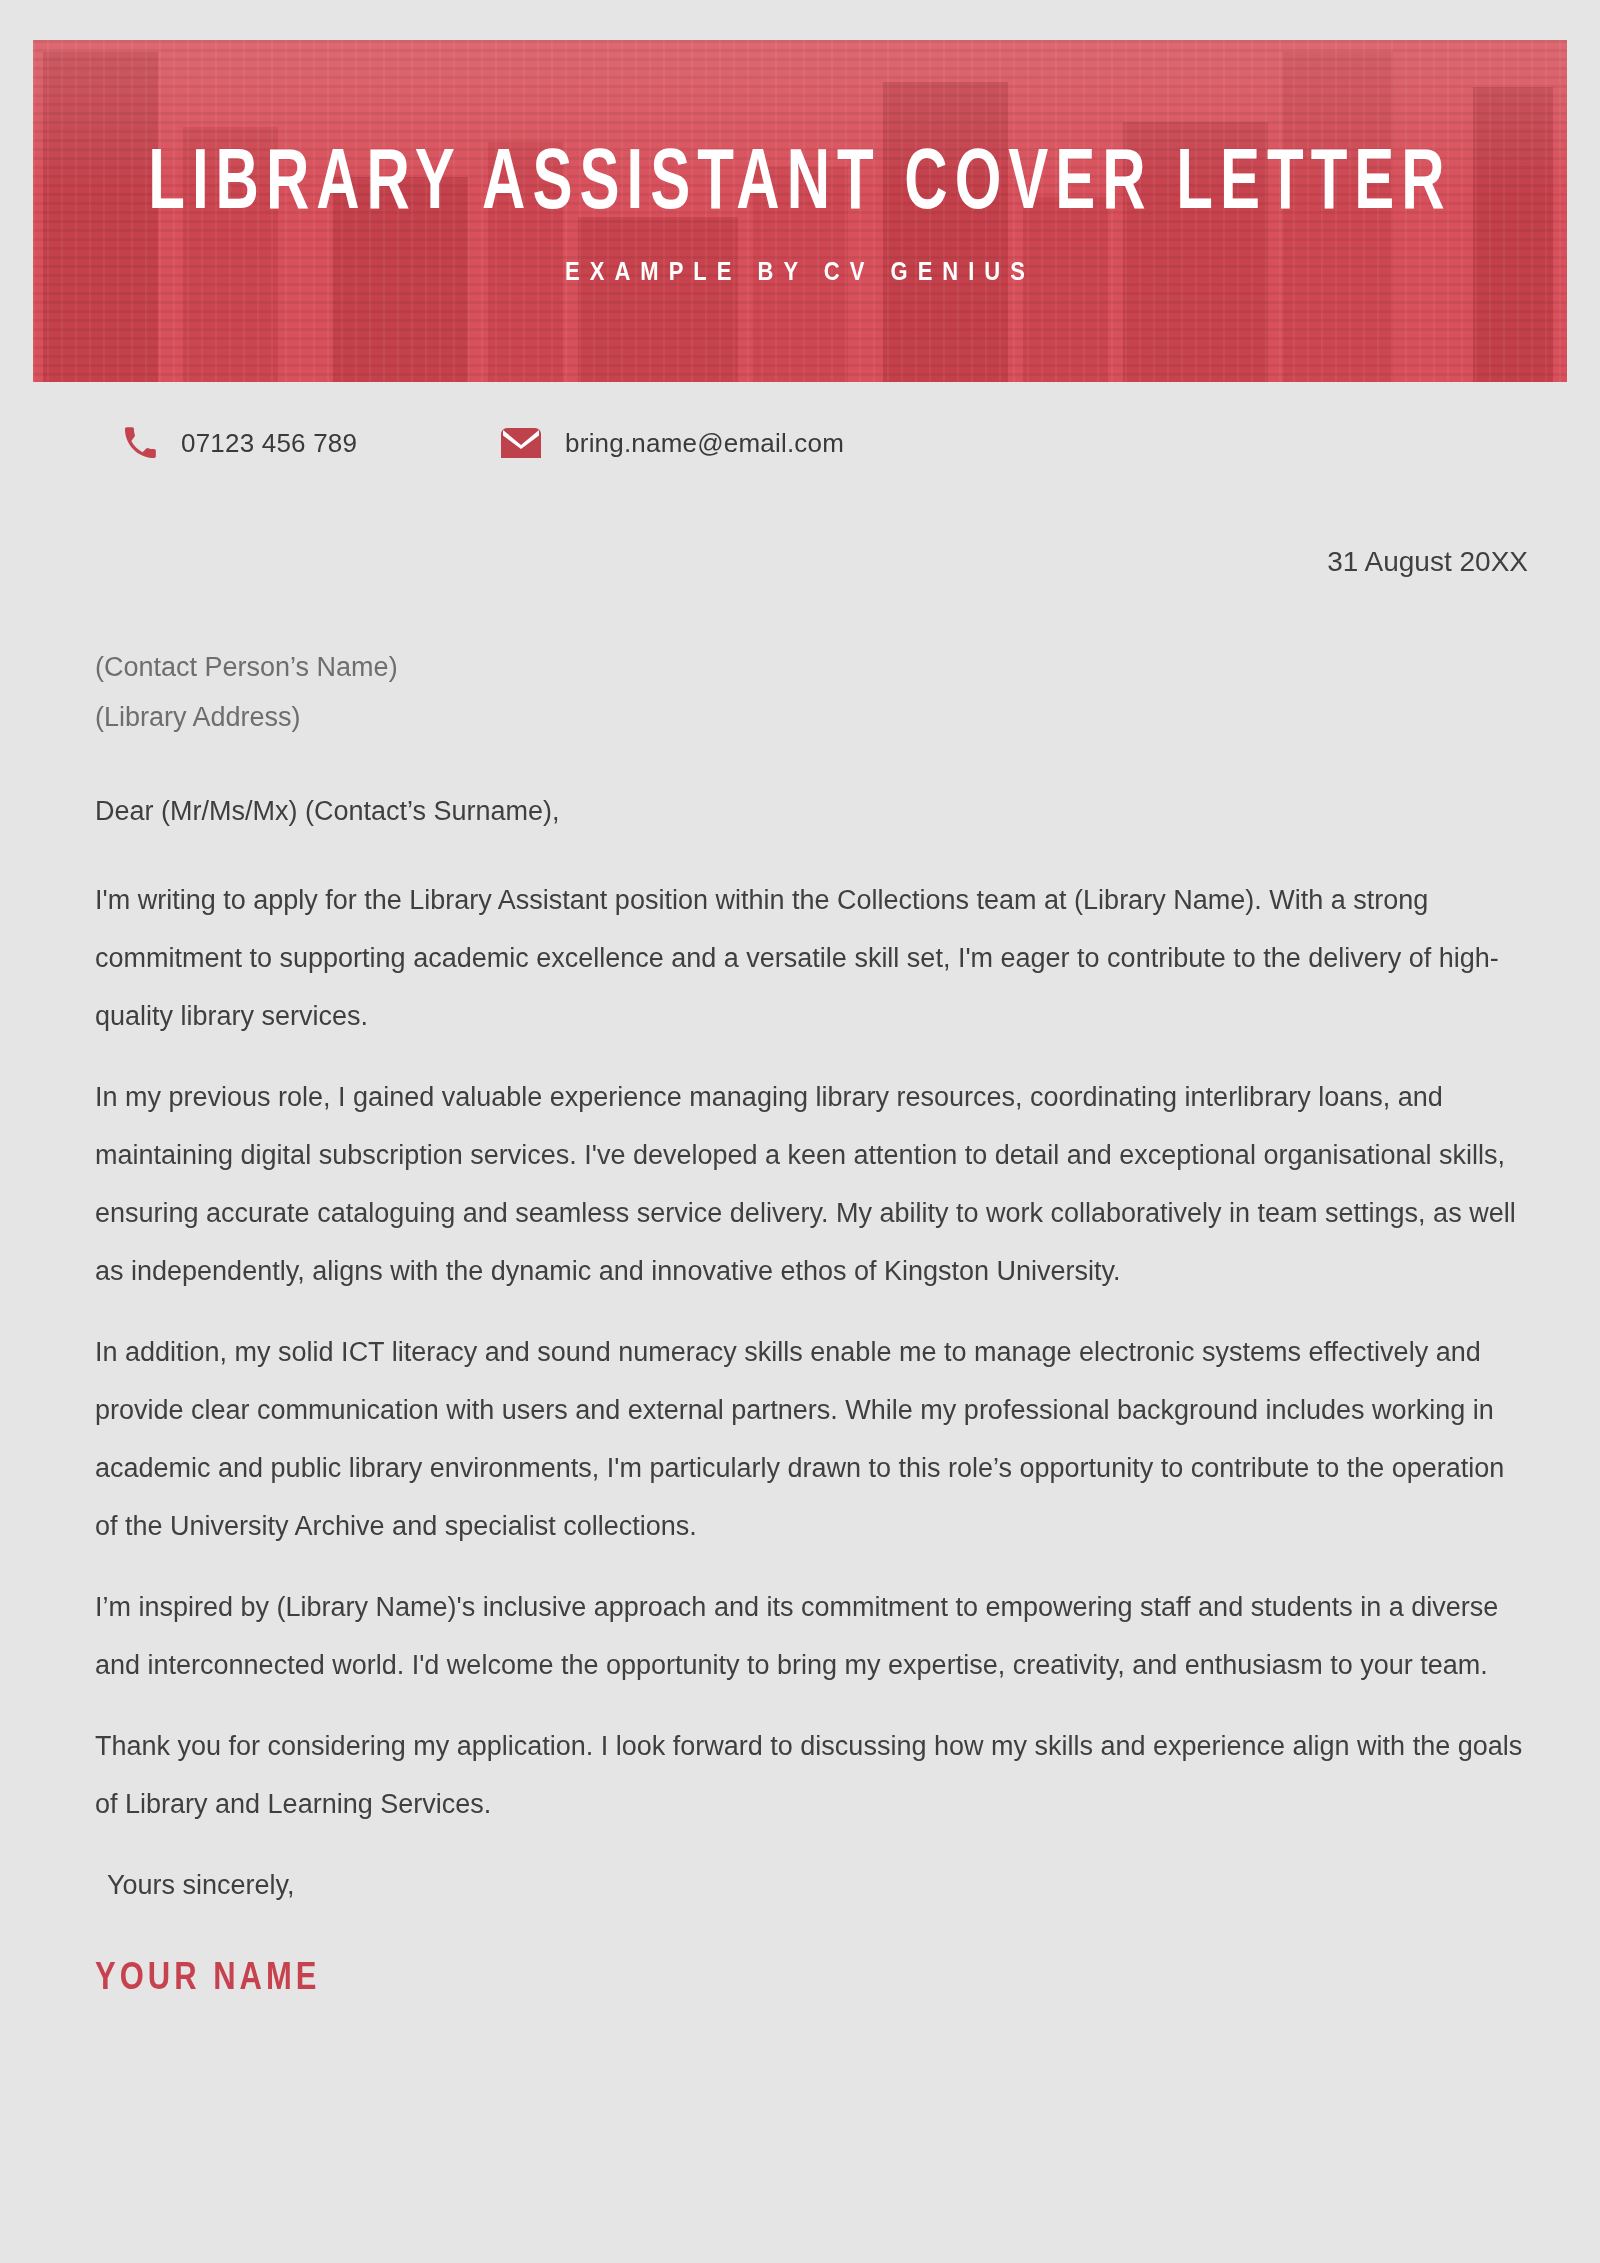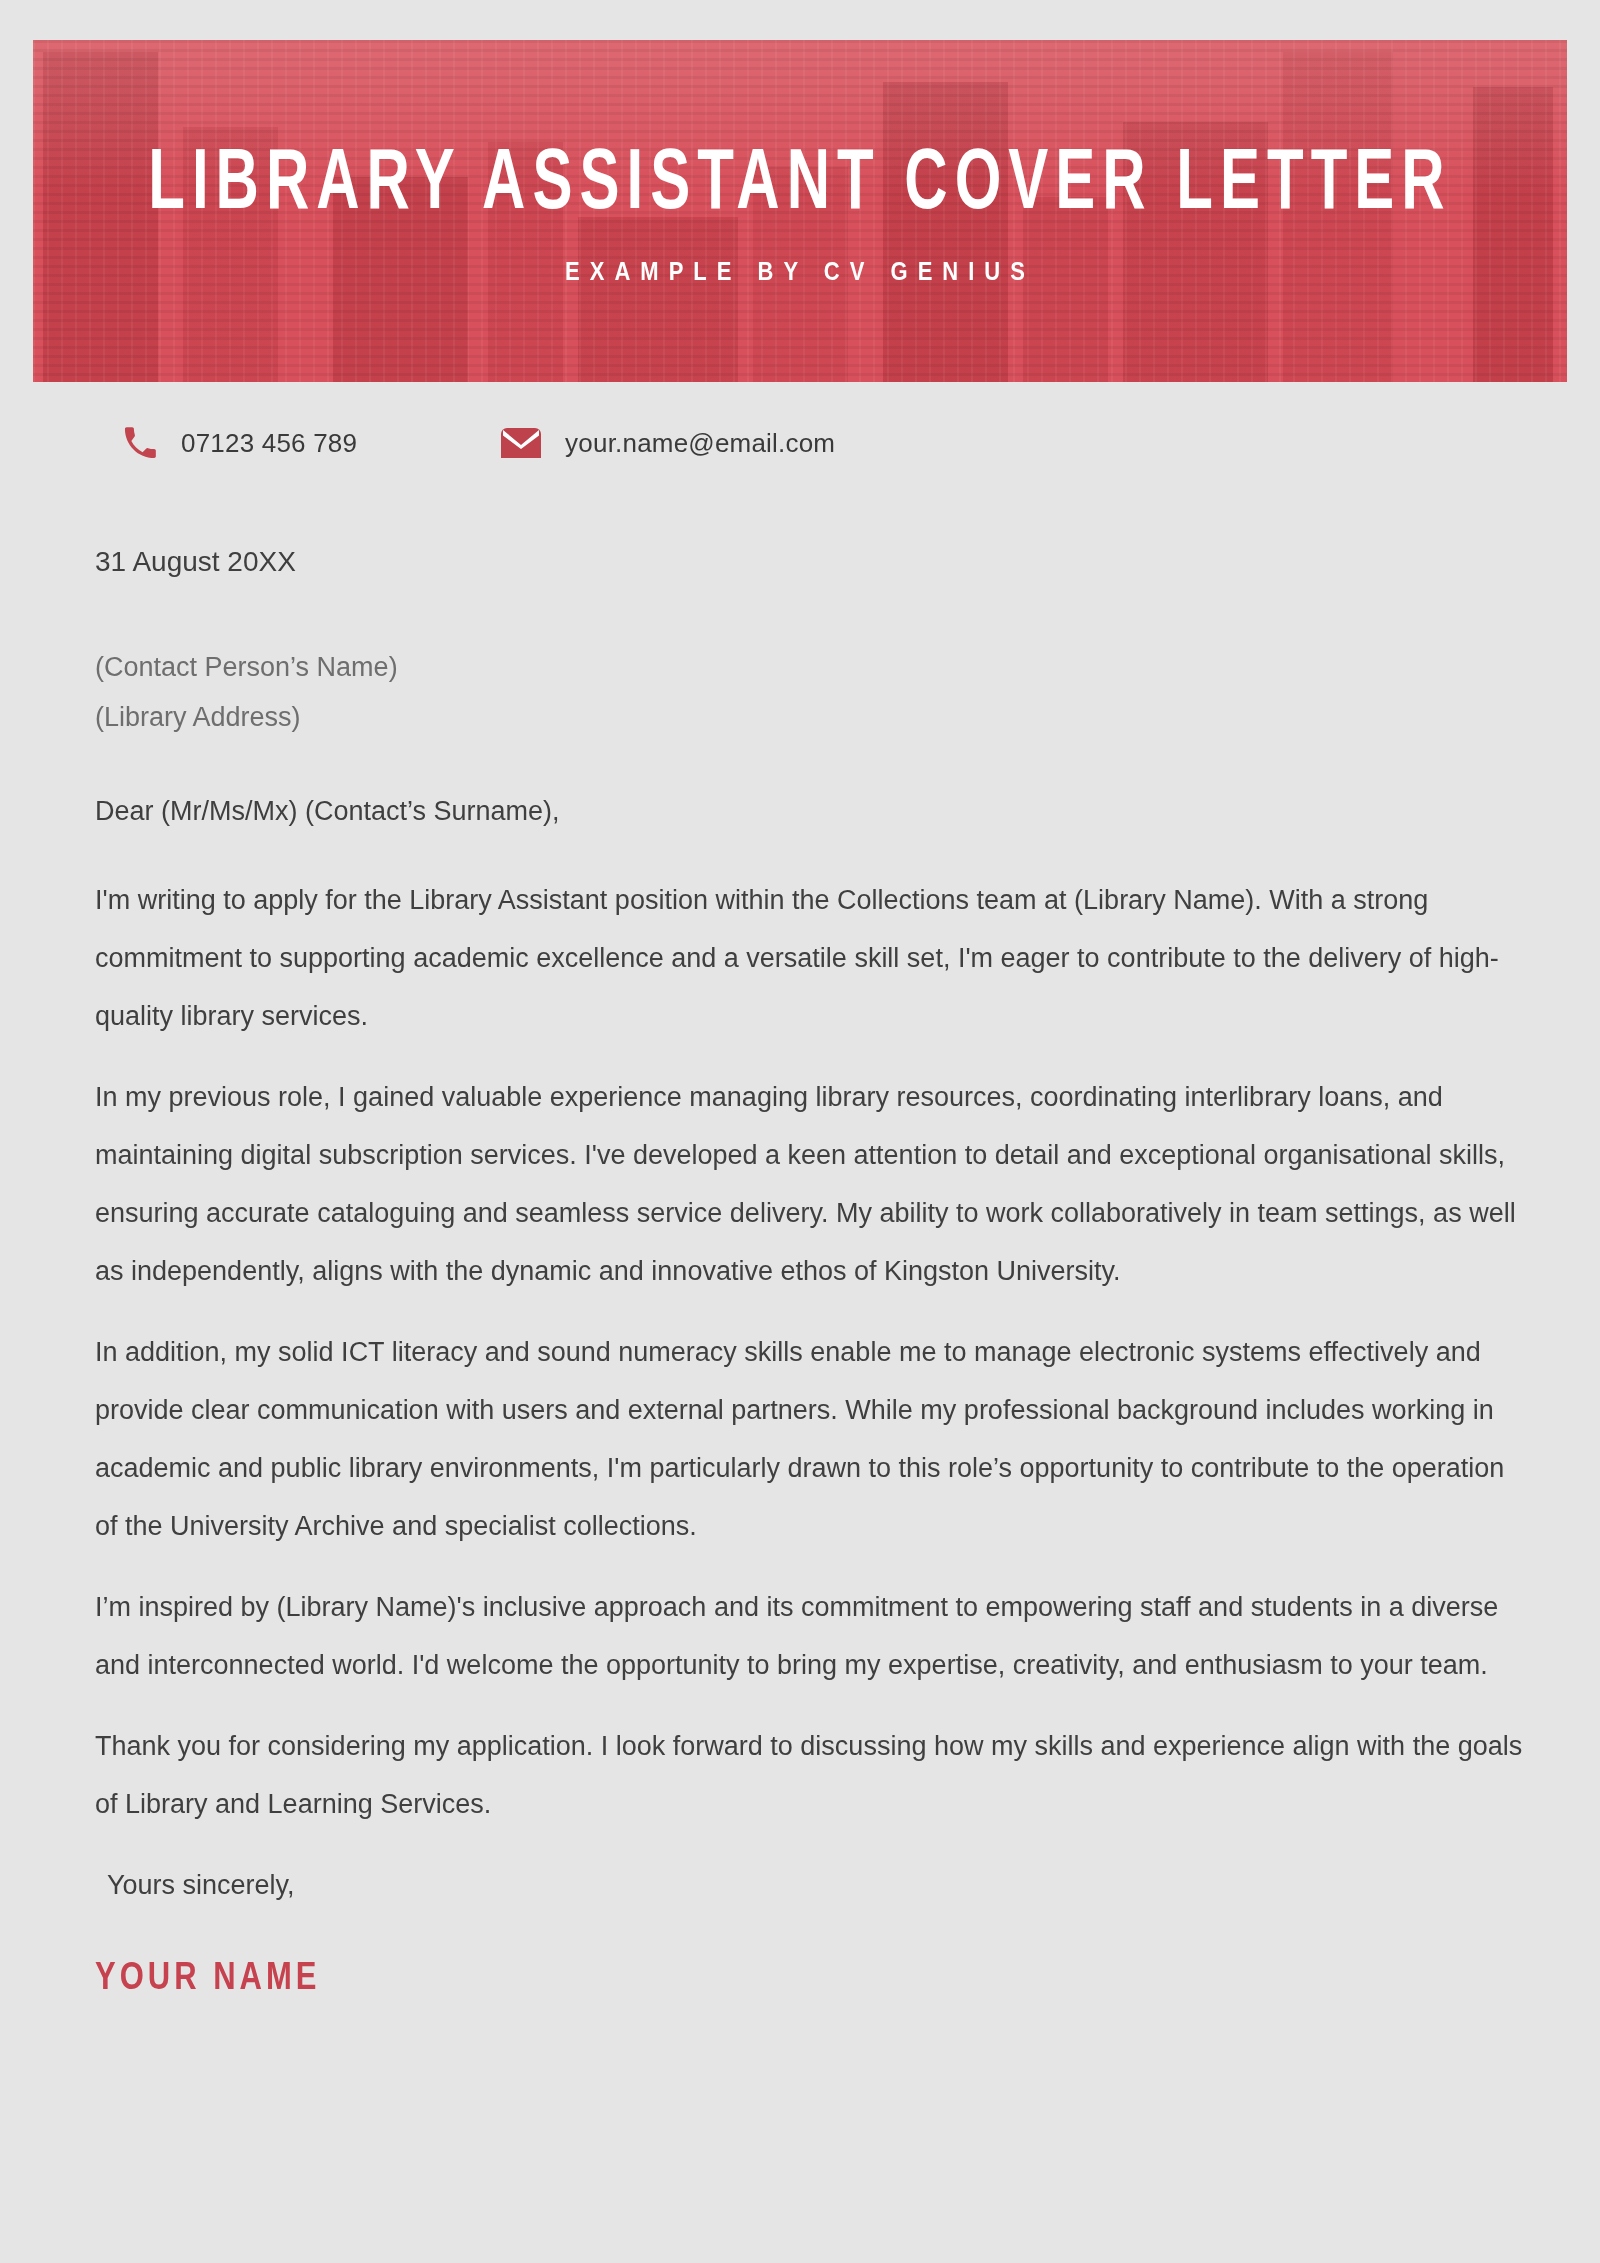--- a/index.html
+++ b/index.html
@@ -94,21 +94,21 @@
   .contact-item svg { display: block; }
   .contact-text { font-size: 26px; color: #3a3a3a; letter-spacing: 0.2px; }
 
   
   .letter {
     padding: 78px 72px 0 95px;
     font-size: 27px;
     color: #3f3f3f;
   }
   .date-line {
-    text-align: left;
+    text-align: right;
     font-size: 28px;
     color: #3f3f3f;
   }
   .recipient-block { margin-top: 64px; }
   .recipient-block div {
     line-height: 50px;
     color: #6e6e6e;
   }
   .salutation {
     margin-top: 54px;
@@ -155,21 +155,21 @@
       <span class="contact-text">07123 456 789</span>
     </div>
     <div class="contact-item">
       <span>
         <svg width="44" height="36" viewBox="0 0 44 36">
           <rect x="2" y="3" width="40" height="30" rx="6" fill="#bd424c"></rect>
           <path d="M4 5 L22 20 L40 5 L40 12 L22 26 L4 12 Z" fill="#ffffff"></path>
           <path d="M2 9 L22 24 L42 9 L42 33 L2 33 Z" fill="#bd424c"></path>
         </svg>
       </span>
-      <span class="contact-text">your.name@email.com</span>
+      <span class="contact-text">bring.name@email.com</span>
     </div>
   </div>
 
   <div class="letter">
     <div class="date-line">31 August 20XX</div>
 
     <div class="recipient-block">
         <div>(Contact Person’s Name)</div>
         <div>(Library Address)</div>
       </div>

